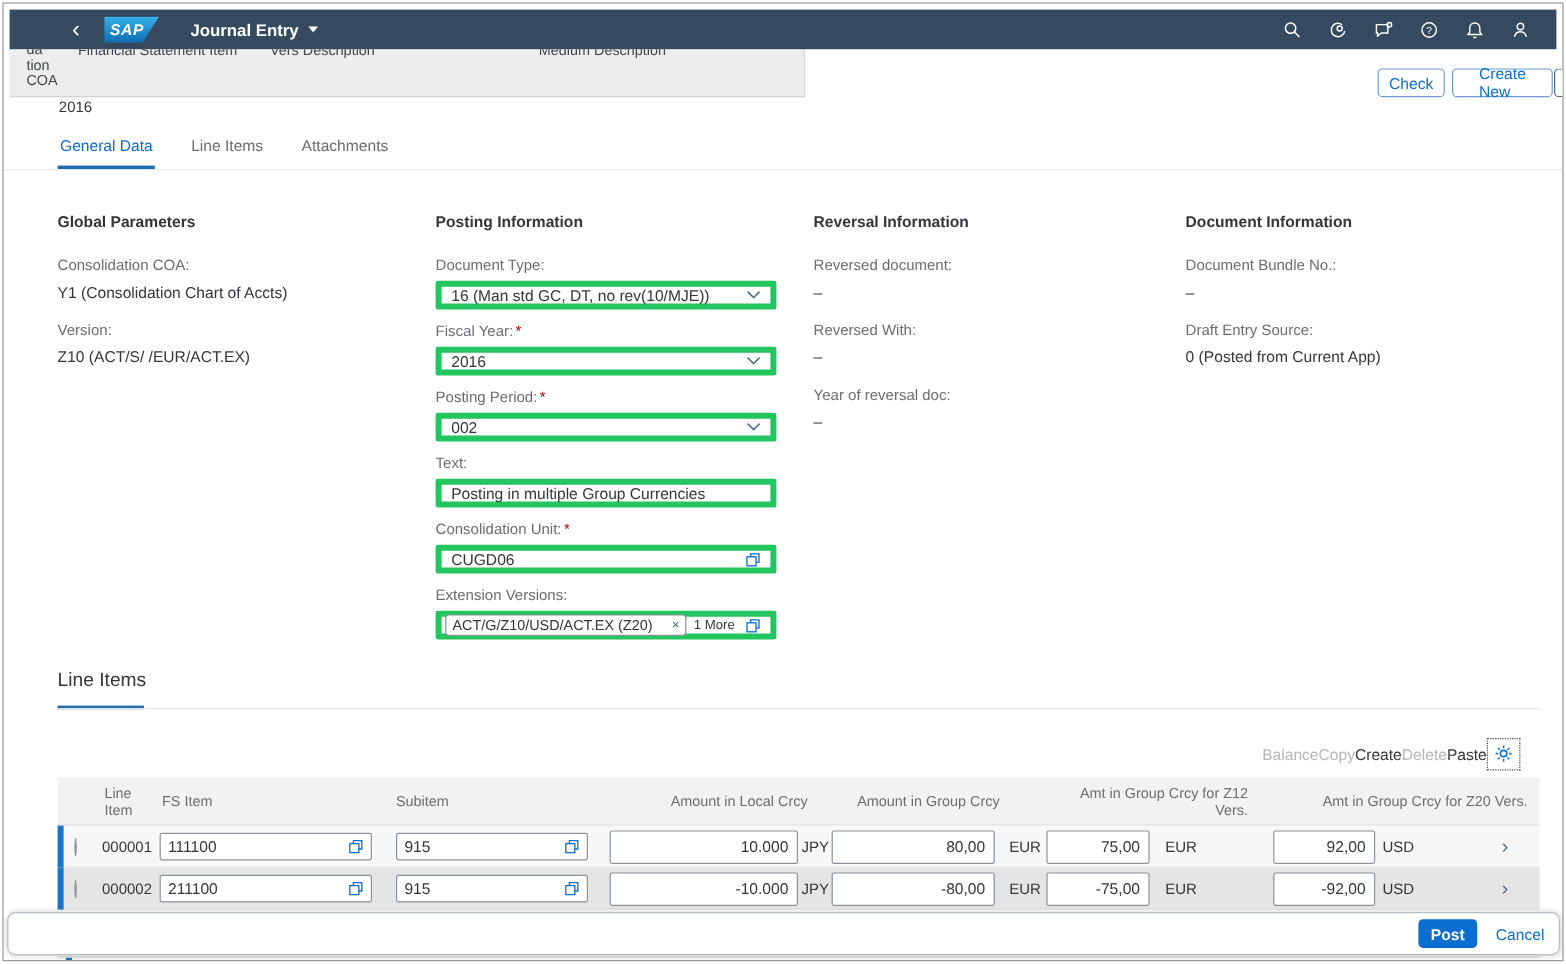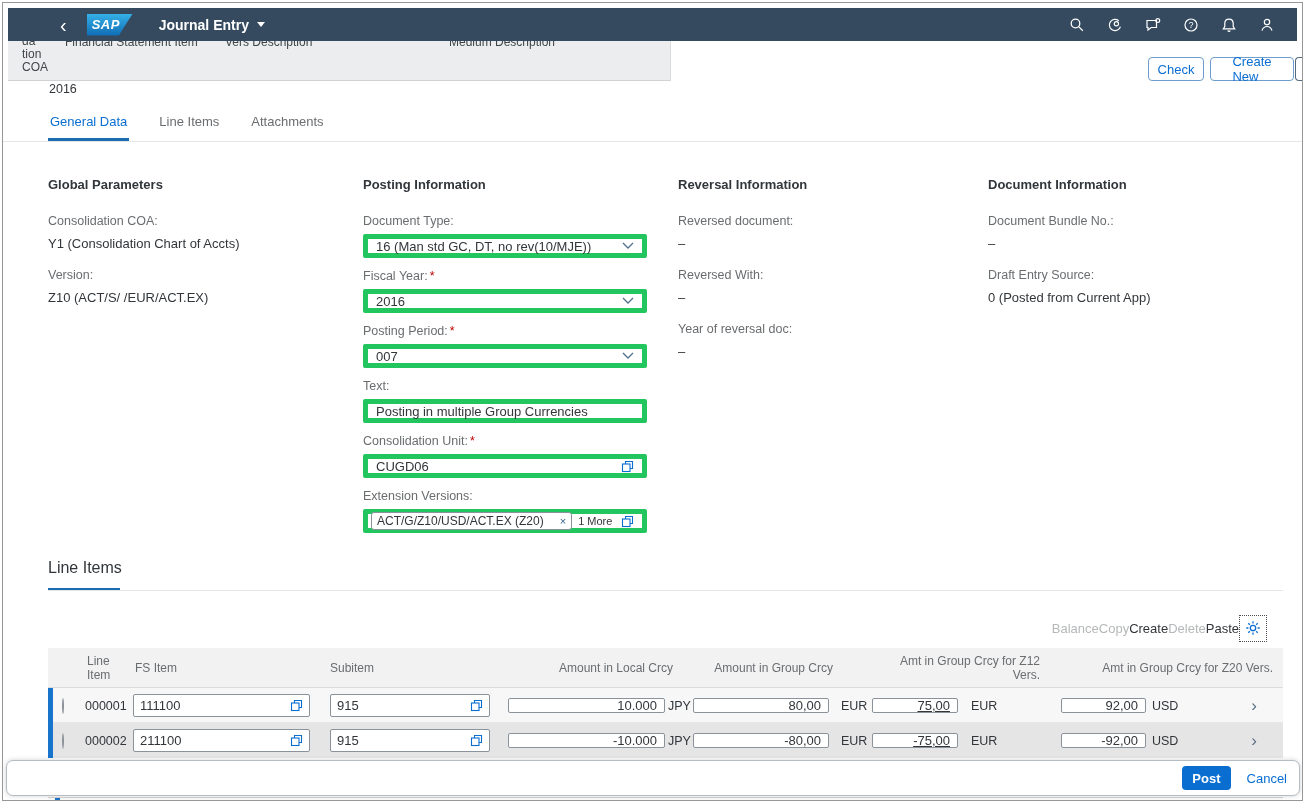--- a/index.html
+++ b/index.html
@@ -91,25 +91,25 @@
   .row { height:35px; border-bottom:1px solid #e7e7e7; background:#e5e5e5; }
   .row.alt { background:#f7f7f8; }
   .acc { background:#1974cc; height:35px; width:5px; }
   .radio { width:15px; height:15px; border:1px solid #8c9299; border-radius:50%; background:#fff;
            margin-left:9px; cursor:pointer; }
   .cell-input { display:flex; align-items:center; height:23px; border:1px solid #8a929b; border-radius:2px;
                 background:#fff; padding:0 6px; font-size:13px; }
   .cell-input .grow { flex:1 1 auto; }
   .in-fs  { width:177px; }
   .in-sub { width:160px; margin-left:12px; }
-  .in-amt { display:flex; align-items:center; justify-content:flex-end; height:15px; border:1px solid #8a929b;
+  .in-amt { display:flex; align-items:center; justify-content:flex-end; height:28px; border:1px solid #8a929b;
             border-radius:2px; background:#fff; padding:0 7px; font-size:13px; }
   .in-local { width:157px; margin-left:auto; }
   .in-group { width:136px; }
-  .in-z12 { width:86px; margin-left:3px;text-decoration:underline; }
+  .in-z12 { width:86px; margin-left:3px; }
   .in-z20 { width:85px; margin-left:3px; }
   .cur { padding-left:4px; }
   .cur.c1 { padding-left:3px; }
   .cur.c2 { padding-left:12px; }
   .cur.c3 { padding-left:13px; }
   .cur.c4 { padding-left:6px; }
   .chev { text-align:right; padding-right:26px; color:#5a6f86; font-size:17px; line-height:17px; cursor:pointer; }
 
   
   .footer { position:absolute; left:3px; right:2px; top:757px; height:36px; background:#fff;
@@ -221,21 +221,21 @@
         <span class="grow">2016</span>
         <svg class="sel-arrow" viewBox="0 0 12 8" fill="none" stroke="#55748f" stroke-width="1.4">
             <path d="M1 1l5 5 5-5"></path>
           </svg>
       </div>
     </div>
 
     <div class="field">
       <div class="f-label"><span>Posting Period:</span><span class="req">*</span></div>
       <div class="boxctl">
-        <span class="grow">007</span>
+        <span class="grow">002</span>
         <svg class="sel-arrow" viewBox="0 0 12 8" fill="none" stroke="#55748f" stroke-width="1.4">
             <path d="M1 1l5 5 5-5"></path>
           </svg>
       </div>
     </div>
 
     <div class="field">
       <div class="f-label"><span>Text:</span></div>
       <div class="boxctl">
         <span class="grow">Posting in multiple Group Currencies</span>

